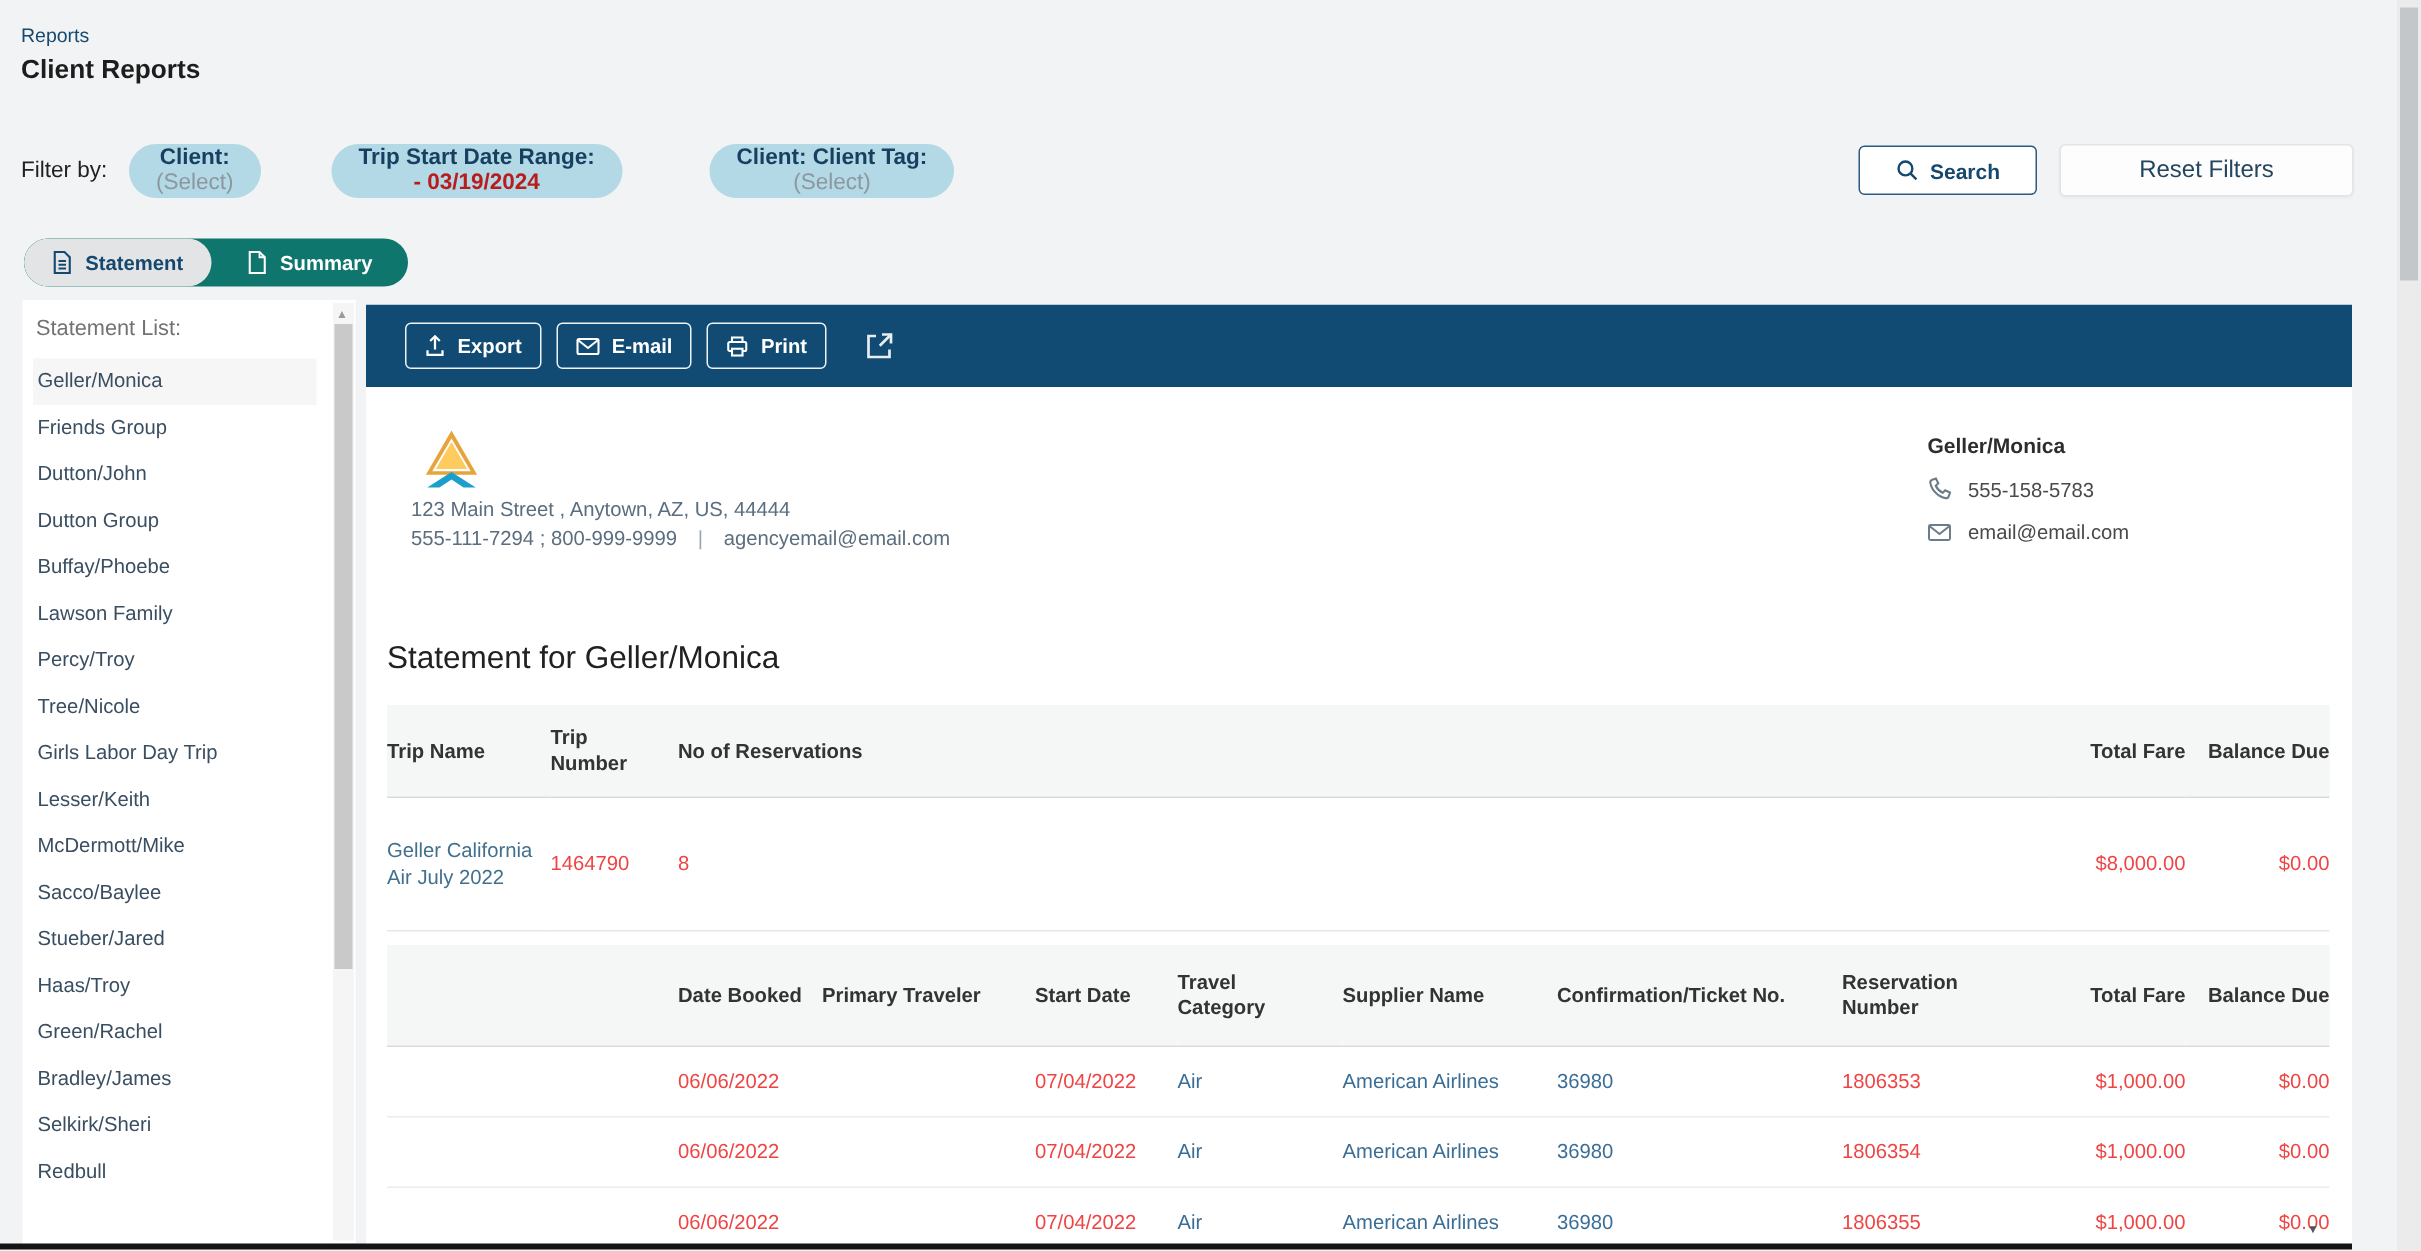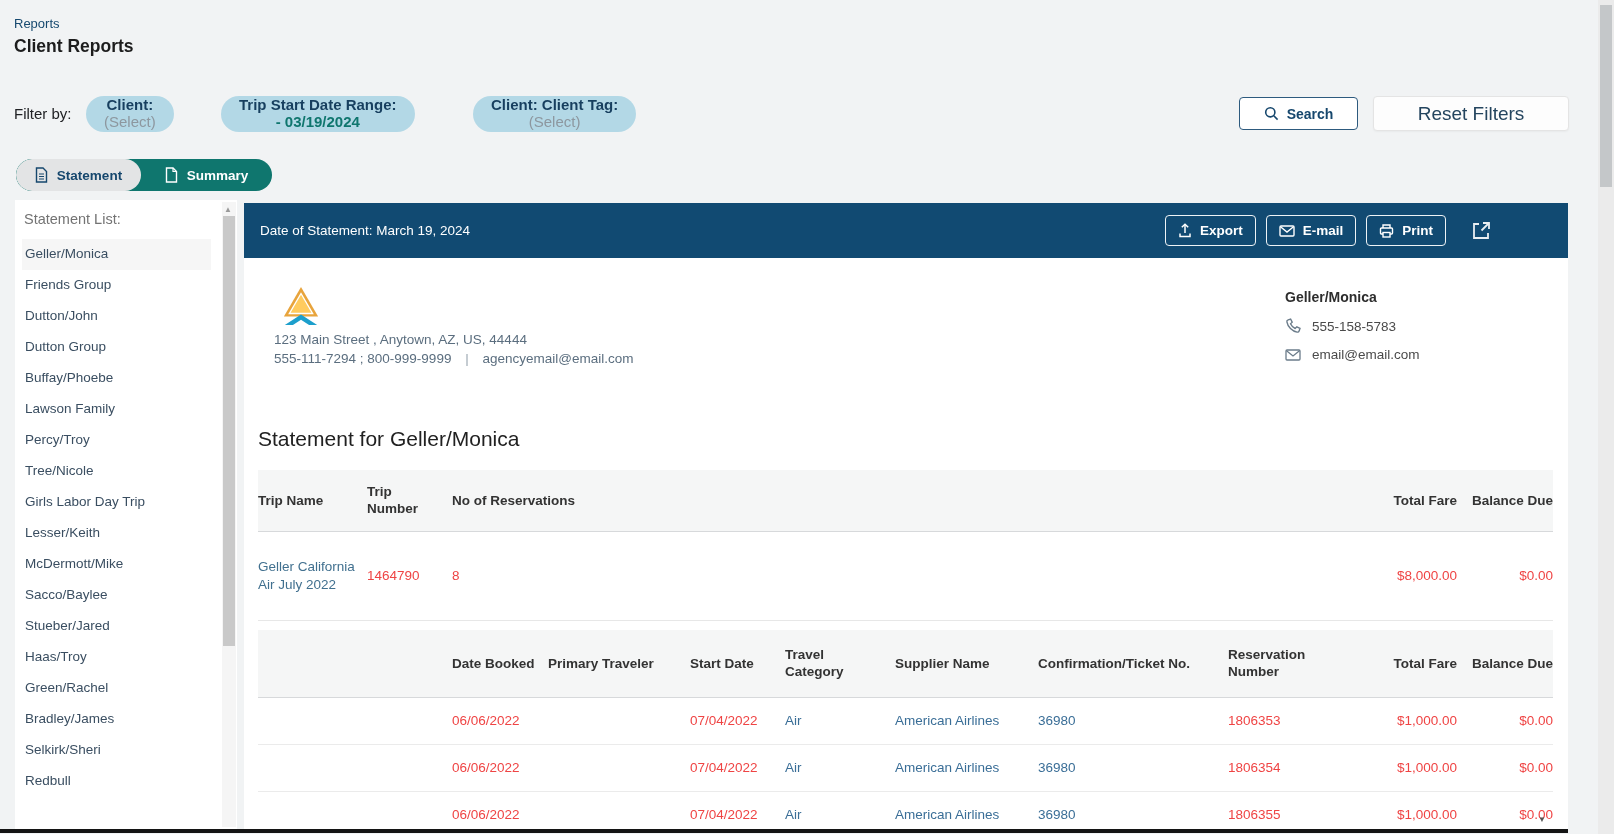--- a/index.html
+++ b/index.html
@@ -10,28 +10,28 @@
   
   .breadcrumb { left:14px; top:16px; font-size:13px; color:#16496f; cursor:pointer; }
   .page-title { left:14px; top:36px; font-size:17.5px; font-weight:bold; color:#1d1d1d; }
 
   
   .filter-label { left:14px; top:105px; font-size:15px; color:#202124; }
   .chip { top:96px; height:36px; border-radius:18px; background:#b3d8e6;
     display:inline-flex; align-items:center; gap:0; padding:0 18px; font-size:15px;flex-direction:column; }
   .chip .lbl { font-weight:bold; color:#173f5f; }
   .chip .val { color:#8d979f; }
-  .chip .val.dark { color:#0f766e; font-weight:600; }
+  .chip .val.dark { color:#b91c1c; font-weight:600; }
   .chip1 { left:86px; } .chip2 { left:221px; } .chip3 { left:473px; }
   .btn-search { left:1239px; top:97px; width:119px; height:33px; background:#fff;
     border:1px solid #2d5a7e; border-radius:4px; display:flex; align-items:center;
     justify-content:center; gap:8px; font-size:14px; font-weight:600; color:#16476d; cursor:pointer; }
   .btn-reset { left:1373px; top:96px; width:196px; height:35px; background:#fdfdfd;
     border:1px solid #e4e4e4; border-radius:4px; display:flex; align-items:center;
-    justify-content:center; font-size:19px; font-weight:500; color:#24455f; cursor:pointer;
+    justify-content:center; font-size:16px; font-weight:500; color:#24455f; cursor:pointer;
     box-shadow:0 1px 2px rgba(0,0,0,.04); }
 
   
   .tabbar { left:16px; top:159px; width:256px; height:32px; background:#0f766e;
     border-radius:16px; display:flex; overflow:hidden; }
   .tab { display:flex; align-items:center; justify-content:center; gap:9px;
     font-size:13.5px; font-weight:bold; cursor:pointer; }
   .tab.active { width:125px; background:#e3e4e5; color:#16476d; border-radius:16px; }
   .tab.inactive { flex:1; color:#fff; }
 
@@ -159,21 +159,20 @@
   <div class="sb-item">Selkirk/Sheri</div>
   <div class="sb-item">Redbull</div>
   <div class="sb-scroll">
     <div class="sb-arrow-up">▲</div>
     <div class="sb-thumb"></div>
   </div>
 </div>
 
 <div class="abs panel">
   <div class="panel-bar">
-    <div class="bar-date">Date of Statement: March 19, 2024</div>
     <div class="bar-btn">
       <svg width="14" height="15" viewBox="0 0 14 15" fill="none" stroke="#fff" stroke-width="1.5">
         <path d="M7 10V1.5"></path>
           <path d="M3.8 4.3 7 1.2l3.2 3.1"></path>
           <path d="M2 10.5v3h10v-3"></path>
       </svg>
       <span>Export</span>
     </div>
     <div class="bar-btn">
       <svg width="16" height="12" viewBox="0 0 16 12" fill="none" stroke="#fff" stroke-width="1.4">

